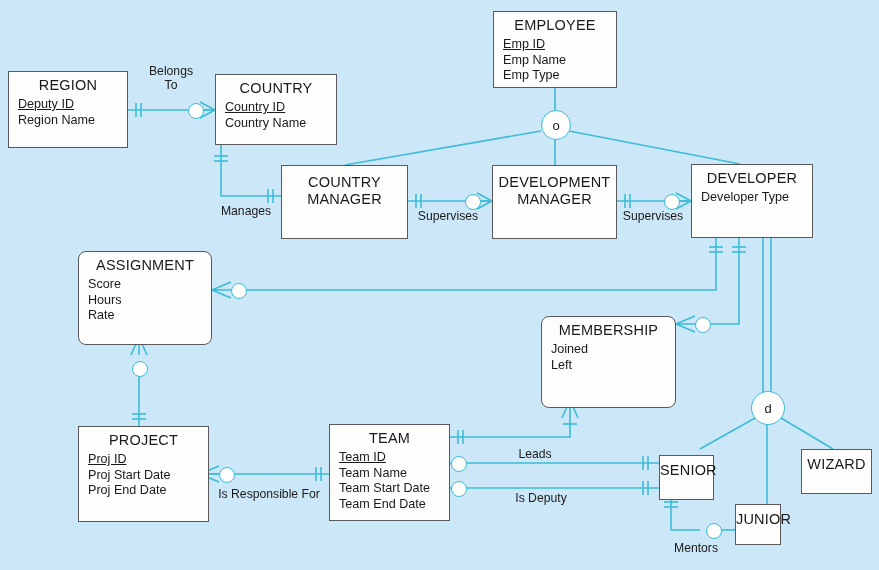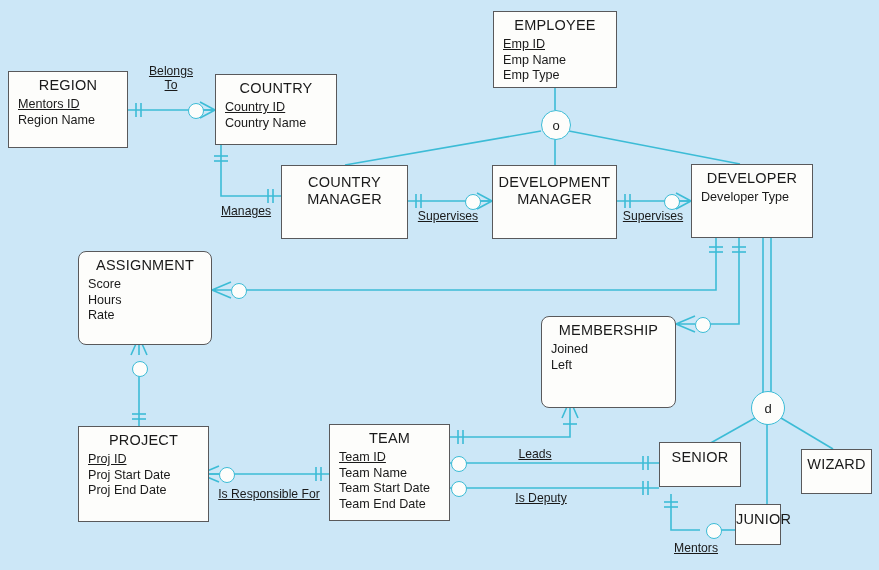--- a/index.html
+++ b/index.html
@@ -41,21 +41,20 @@
   .ent.center2 .nm{margin-top:8px;}
 
   .vlabel{
     position:absolute;
     font-size:12.2px;
     color:#1a1a1a;
     z-index:6;
     white-space:pre-line;
     text-align:center;
     line-height:14px;
-    text-decoration:underline;
   }
   .circ{
     position:absolute;
     border:1.6px solid #3cbcd6;
     background:#fdfdfb;
     border-radius:50%;
     z-index:6;
     display:flex;align-items:center;justify-content:center;
     font-size:13px;color:#1a1a1a;
   }
@@ -167,21 +166,21 @@
   <div class="vlabel" style="left:411px;top:209px;width:74px;">Supervises</div>
   <div class="vlabel" style="left:616px;top:209px;width:74px;">Supervises</div>
   <div class="vlabel" style="left:208px;top:487px;width:122px;">Is Responsible For</div>
   <div class="vlabel" style="left:505px;top:447px;width:60px;">Leads</div>
   <div class="vlabel" style="left:505px;top:491px;width:72px;">Is Deputy</div>
   <div class="vlabel" style="left:664px;top:541px;width:64px;">Mentors</div>
 
   <div class="ent" style="left:8px;top:71px;width:120px;height:77px;">
     <div class="nm">REGION</div>
     <div class="attrs">
-      <div class="pk">Mentors ID</div>
+      <div class="pk">Deputy ID</div>
       <div>Region Name</div>
     </div>
   </div>
 
   <div class="ent" style="left:215px;top:74px;width:122px;height:71px;">
     <div class="nm">COUNTRY</div>
     <div class="attrs">
       <div class="pk">Country ID</div>
       <div>Country Name</div>
     </div>
@@ -242,21 +241,21 @@
   <div class="ent" style="left:329px;top:424px;width:121px;height:97px;">
     <div class="nm">TEAM</div>
     <div class="attrs">
       <div class="pk">Team ID</div>
       <div>Team Name</div>
       <div>Team Start Date</div>
       <div>Team End Date</div>
     </div>
   </div>
 
-  <div class="ent tiny" style="left:659px;top:442px;width:82px;height:45px;">
+  <div class="ent tiny" style="left:659px;top:455px;width:55px;height:45px;">
     <div class="nm">SENIOR</div>
   </div>
 
   <div class="ent tiny" style="left:735px;top:504px;width:46px;height:41px;">
     <div class="nm">JUNIOR</div>
   </div>
 
   <div class="ent tiny" style="left:801px;top:449px;width:71px;height:45px;">
     <div class="nm">WIZARD</div>
   </div>

